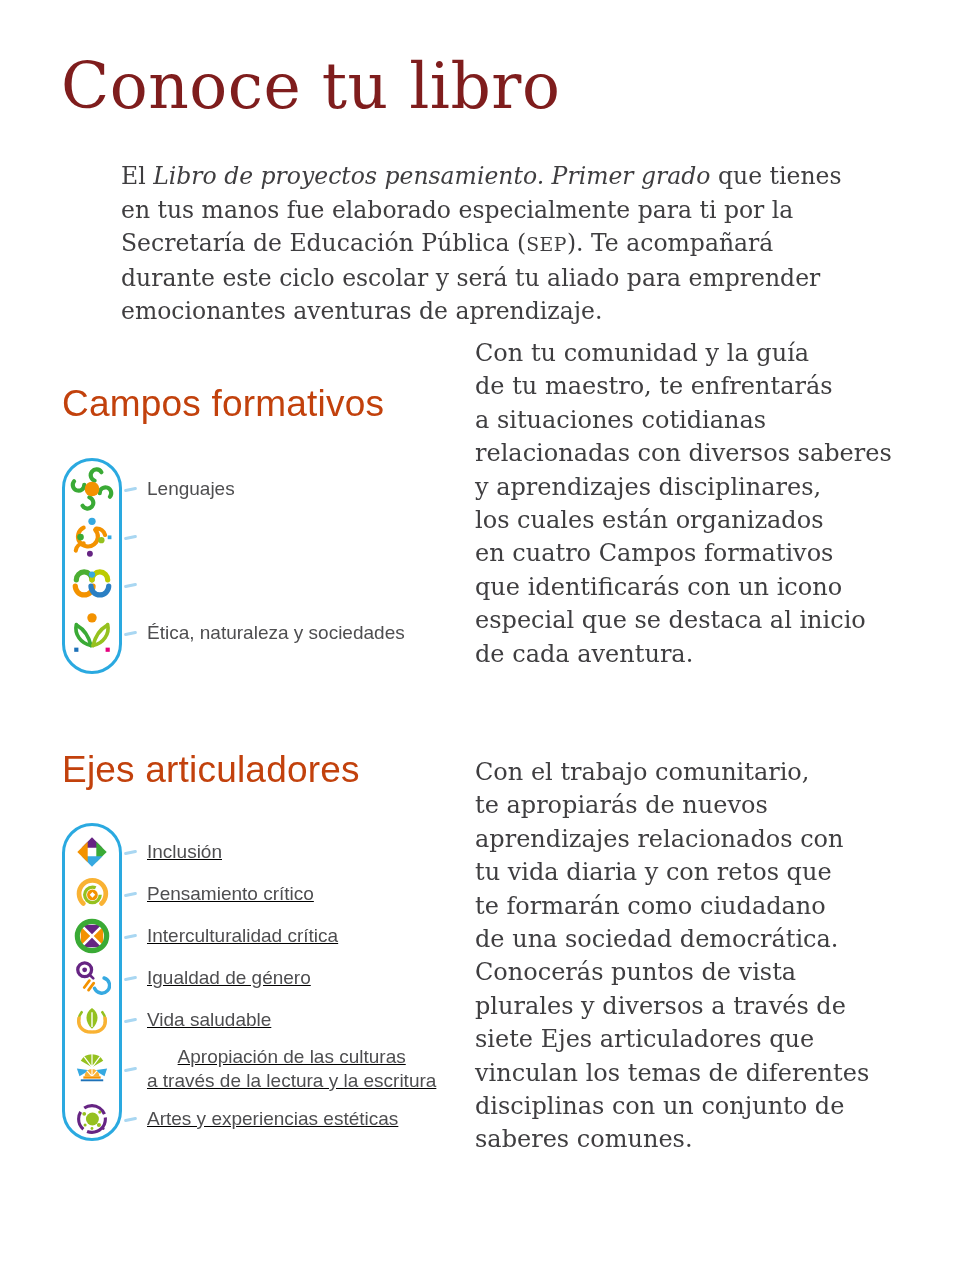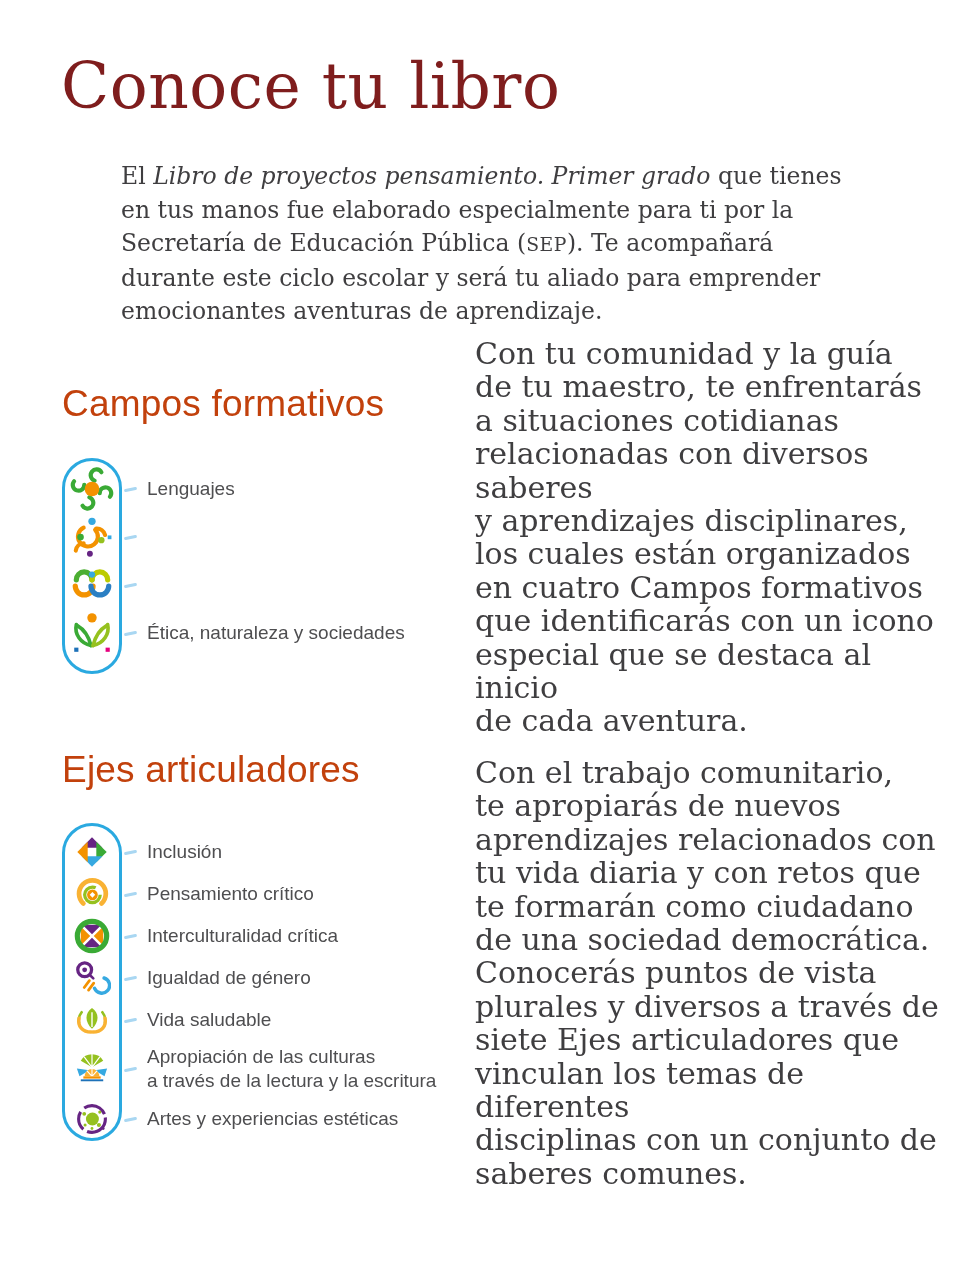--- a/index.html
+++ b/index.html
@@ -38,23 +38,23 @@
 
   .capsule {
     position: absolute; left: 62px; width: 60px;
     border: 3px solid #2AA9E0; border-radius: 34px;
   }
   .campos-capsule { top: 458px; height: 216px; }
   .ejes-capsule   { top: 823px; height: 318px; }
 
   .icon-list { position: absolute; left: 62px; }
   .campos-list { top: 465px; }
-  .ejes-list   { top: 831px; }
-
-  .icon-row { display: flex; align-items: center; }
+  .ejes-list   { top: 831px; text-decoration: underline; }
+
+  .icon-row { display: flex; align-items: center; text-align: center; }
   .campos-list .icon-row { height: 48px; }
   .ejes-list   .icon-row { height: 42px; }
   .ejes-list   .icon-row:nth-child(6) { height: 56px; }
   .ejes-list   .icon-row:nth-child(7) { height: 44px; }
 
   .icon-cell { width: 60px; display: flex; justify-content: center; align-items: center; flex: 0 0 60px; }
   .campos-list .icon-cell svg { width: 46px; height: 46px; }
   .ejes-list   .icon-cell svg { width: 38px; height: 38px; }
 
   .dash {
@@ -62,21 +62,21 @@
     transform: rotate(-12deg);
     margin: 0 10px 0 2px; flex: 0 0 13px;
   }
   .item-label {
     font-size: 19px; color: #4E4E50; white-space: pre-line; line-height: 24px;
   }
 
   .col-paragraph {
     position: absolute; left: 475px; width: 475px;
     font-family: "DejaVu Serif", serif;
-    font-size: 30px; line-height: 33.4px;
+    font-size: 24px; line-height: 33.4px;
     color: #3F3E40;
     white-space: pre-line;
   }
   .campos-paragraph { top: 337px; }
   .ejes-paragraph   { top: 756px; }
 </style>
 </head>
 <body>
 
 <div class="page">

